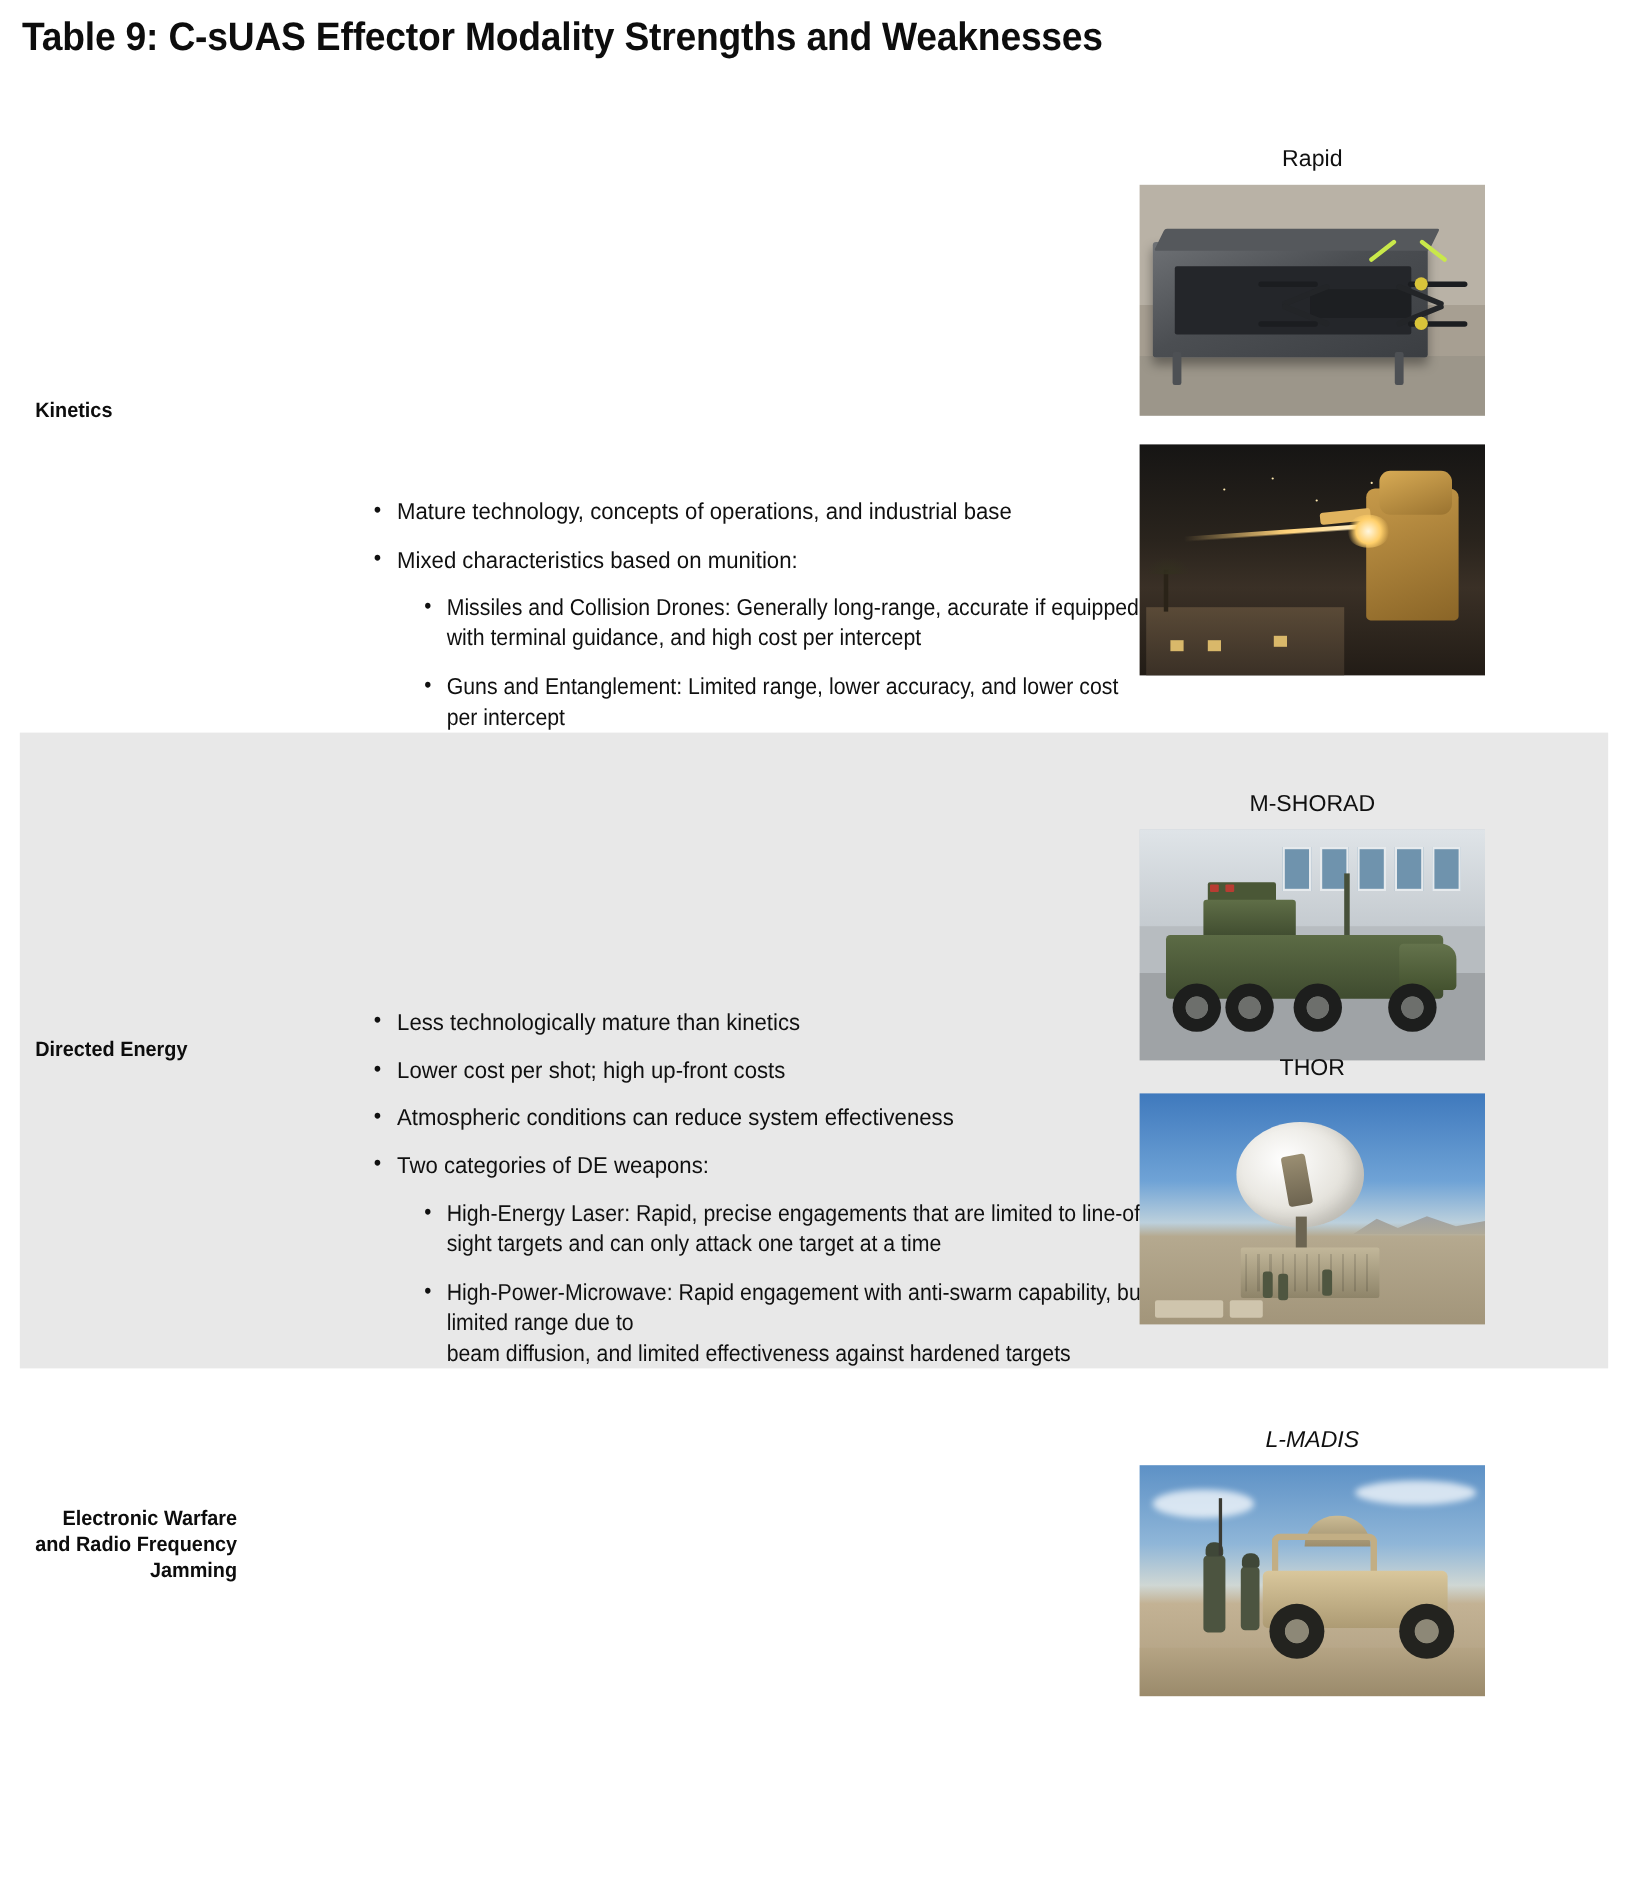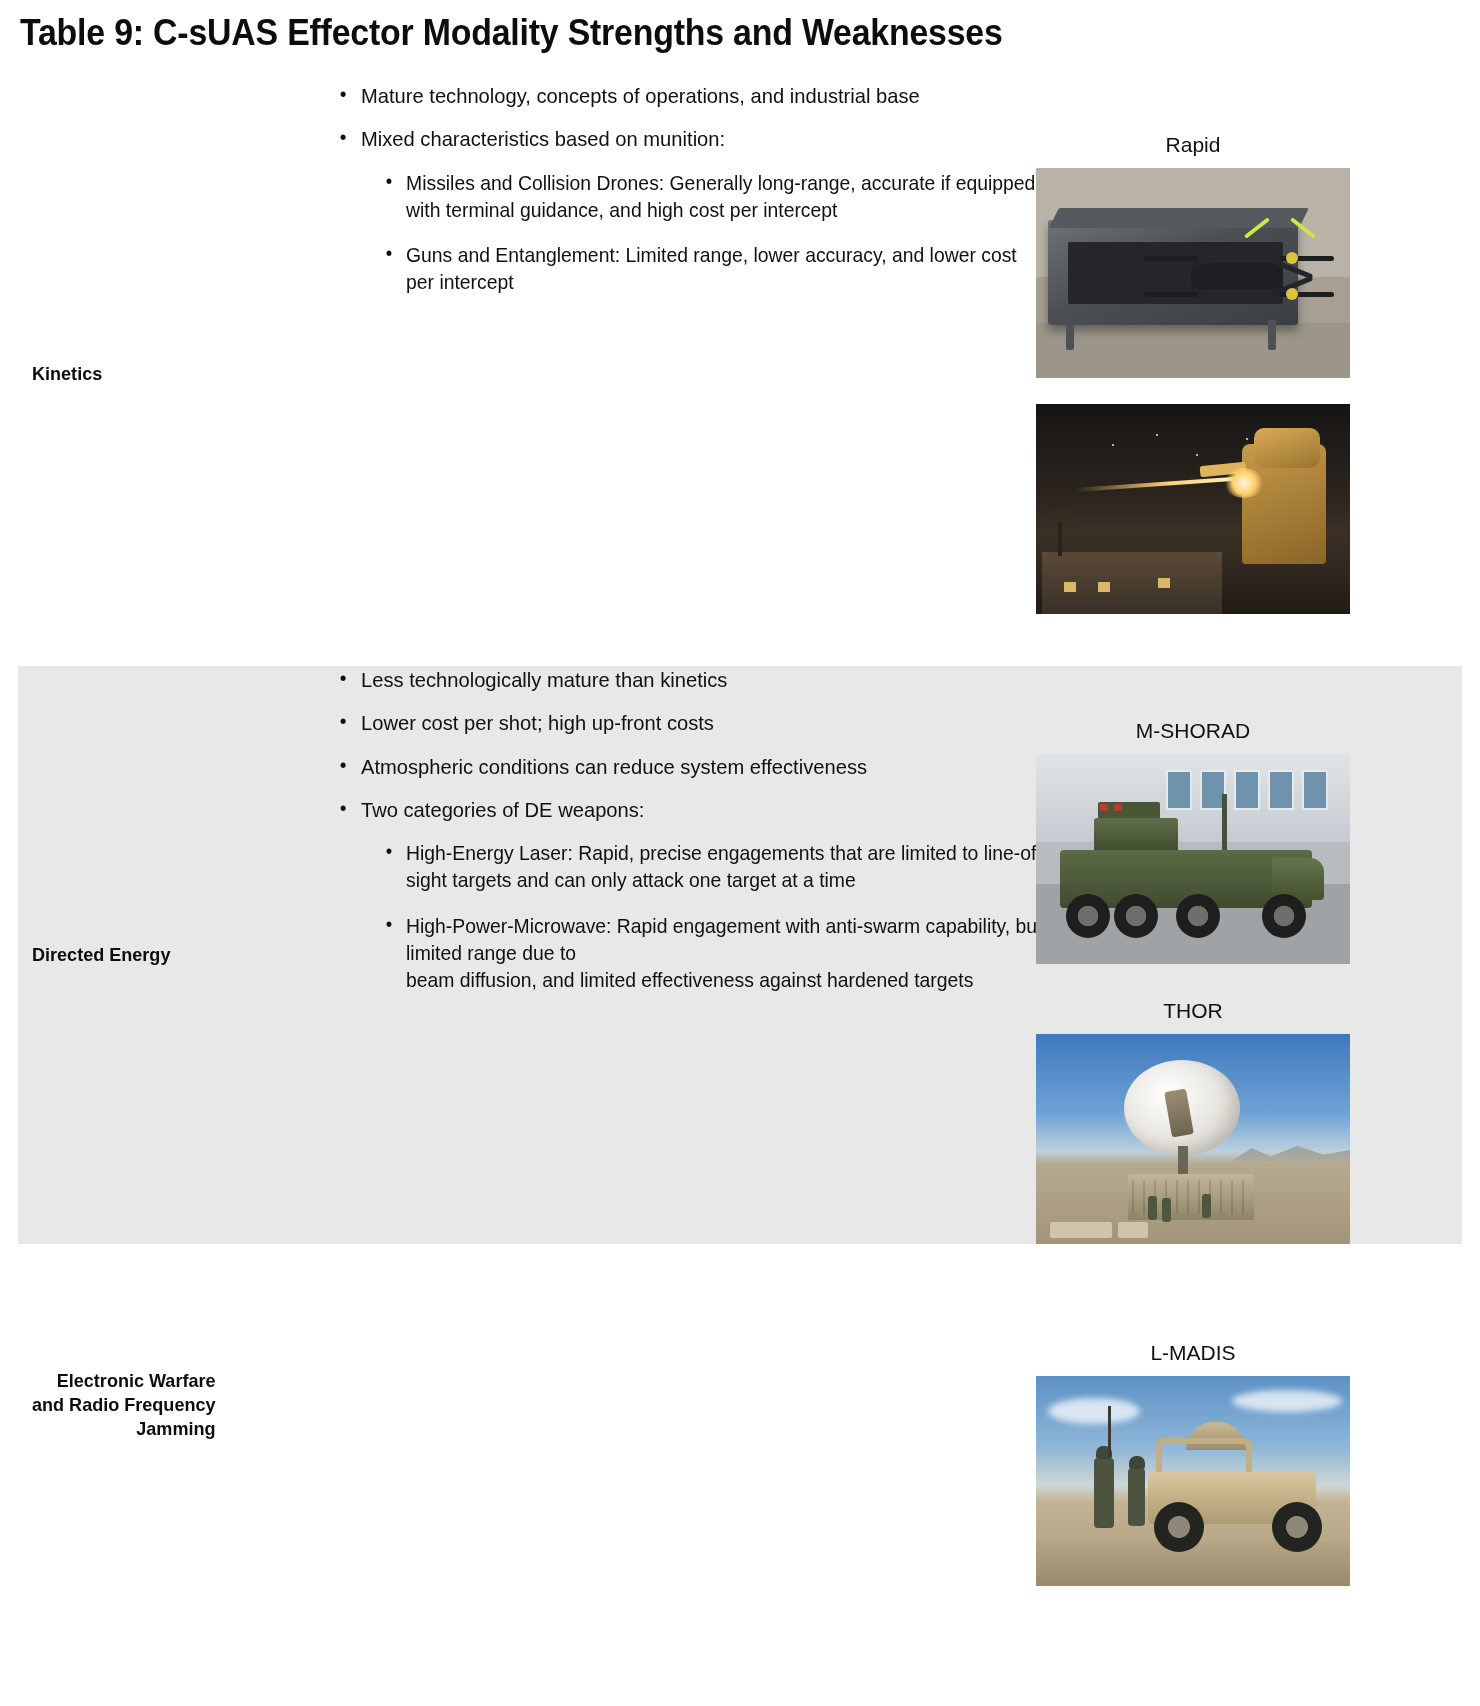--- a/index.html
+++ b/index.html
@@ -43,21 +43,21 @@
     display:flex;align-items:center;
     padding-left:14px;box-sizing:border-box;text-align:right;
   }
   .mode-label{
     font-size:19px;font-weight:700;line-height:1.28;
     color:#0d0d0d;transform:scaleX(0.95);transform-origin:left center;
   }
 
   .cell-char{
     width:800px;flex:0 0 800px;
-    display:flex;flex-direction:column;justify-content:flex-start;
+    display:flex;flex-direction:column;justify-content:flex-end;
     box-sizing:border-box;padding:0 16px 0 18px;
   }
   .cell-ex{
     width:344px;flex:0 0 344px;
     box-sizing:border-box;
     display:flex;flex-direction:column;align-items:center;
   }
 
   
   ul.blist{list-style:none;margin:0;padding:0;}
@@ -375,38 +375,38 @@
           <div class="ms-mast"></div>
           <div class="ms-hull"></div>
           <div class="ms-nose"></div>
           <div class="ms-wheel" style="left:30px;"></div>
           <div class="ms-wheel" style="left:78px;"></div>
           <div class="ms-wheel" style="left:140px;"></div>
           <div class="ms-wheel" style="left:226px;"></div>
         </div>
       </div>
 
-      <div class="ex-item" style="top:916px;">
+      <div class="ex-item" style="top:876px;">
         <div class="ex-caption cap">THOR</div>
         <div class="photo ph-thor ex-photo">
           <div class="th-mtn"></div>
           <div class="th-dish"></div>
           <div class="th-feed"></div>
           <div class="th-mast"></div>
           <div class="th-trailer"></div>
           <div class="th-grid"></div>
           <div class="th-person" style="left:112px;top:162px;"></div>
           <div class="th-person" style="left:126px;top:164px;"></div>
           <div class="th-person" style="left:166px;top:160px;"></div>
           <div class="th-block" style="left:14px;width:62px;"></div>
           <div class="th-block" style="left:82px;width:30px;"></div>
         </div>
       </div>
 
-      <div class="ex-item" style="top:1258px;">
+      <div class="ex-item" style="top:1214px;font-style:italic;">
         <div class="ex-caption cap">L-MADIS</div>
         <div class="photo ph-lmadis ex-photo">
           <div class="lm-cloud" style="left:12px;top:22px;width:92px;height:26px;"></div>
           <div class="lm-cloud" style="left:196px;top:14px;width:110px;height:22px;"></div>
           <div class="lm-sand"></div>
           <div class="lm-dome"></div>
           <div class="lm-cage"></div>
           <div class="lm-veh"></div>
           <div class="lm-wheel" style="left:118px;"></div>
           <div class="lm-wheel" style="left:236px;"></div>

